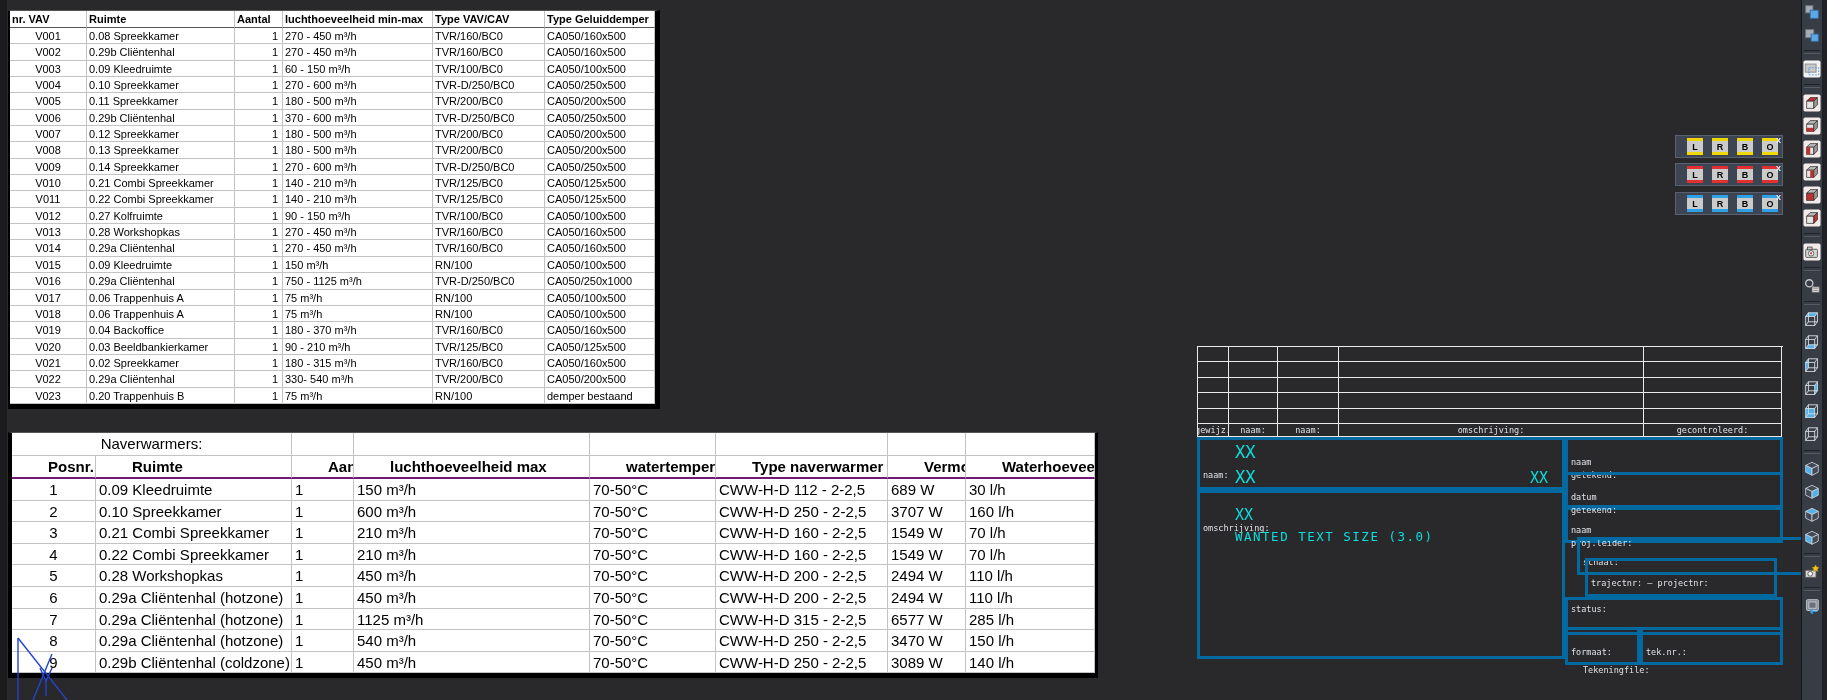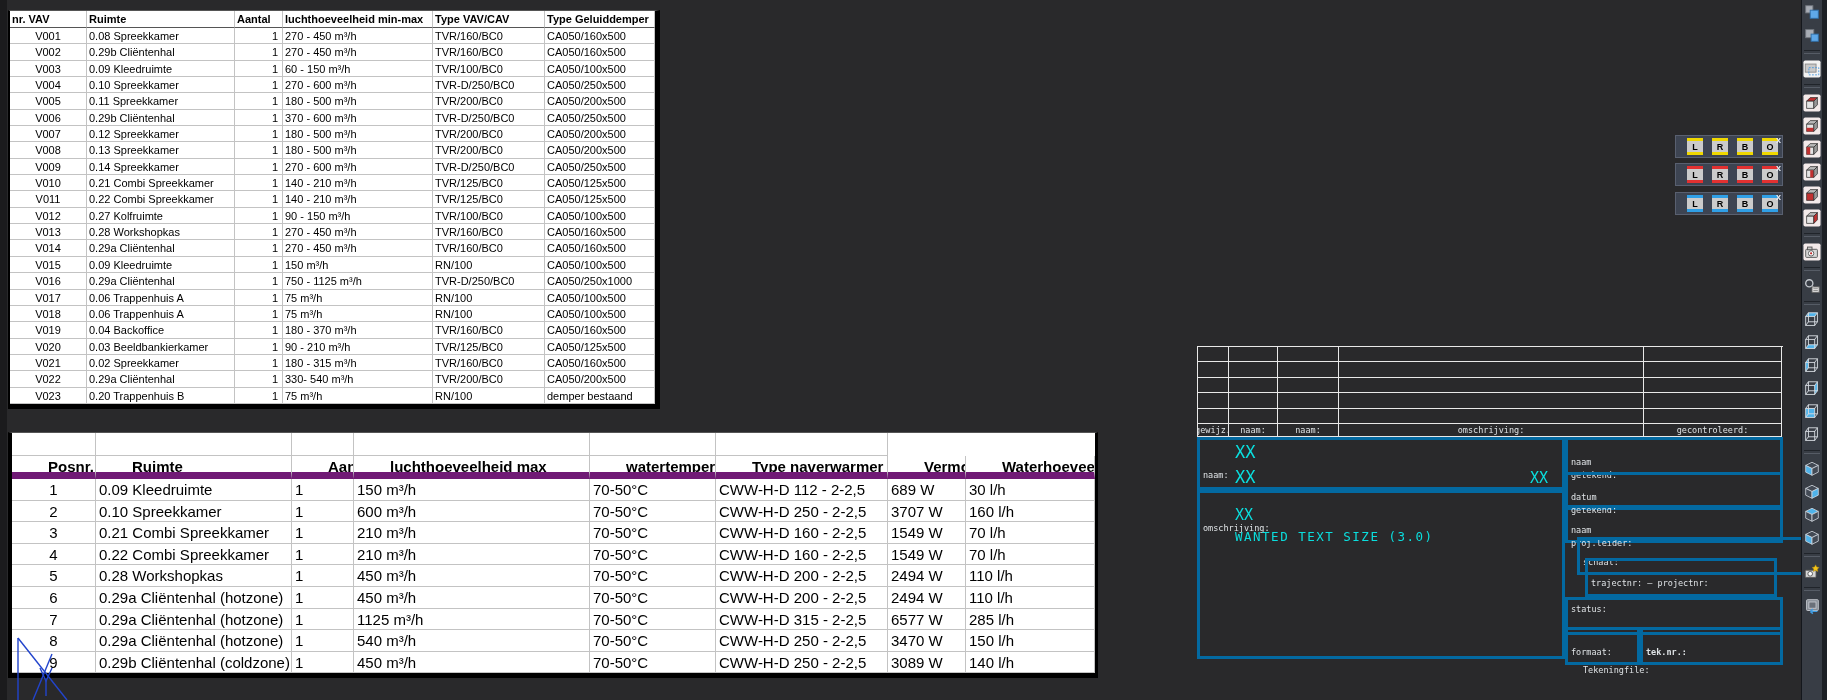--- a/index.html
+++ b/index.html
@@ -23,21 +23,21 @@
   #nav{left:8px;top:432px;border-top:1px solid #555;border-left:4px solid #000;
        border-right:3px solid #000;border-bottom:5px solid #000;}
   .nrow{display:grid;grid-template-columns:84px 196px 62px 236px 126px 172px 78px 129px;height:21.6px;}
   .nrow>div{border-right:1px solid #c3c3c3;border-bottom:1px solid #c3c3c3;overflow:hidden;
             white-space:nowrap;font-size:15px;line-height:21px;padding:0 3px;box-sizing:border-box;}
   .nrow>div:nth-child(1){text-align:center;}
   .ntitle{height:23px;}
   .ntitle>div{font-size:15px;line-height:22px;}
   .ntitle .span2{grid-column:1/3;}
   .nhead{height:23px;}
-  .nhead>div{font-weight:700;line-height:22px;border-bottom:7px solid #701a75;padding-left:36px;}
+  .nhead>div{font-weight:700;line-height:22px;border-bottom:2px solid #701a75;padding-left:36px;}
 
   
   #tblock{position:absolute;left:1197px;top:346px;width:586px;height:313px;
           font-family:"DejaVu Sans Mono",monospace;color:#dfe3e6;font-size:8.5px;}
   #rev{position:absolute;left:0;top:0;width:586px;height:91px;display:grid;
        grid-template-columns:31px 49px 61px 305px 138px;grid-template-rows:repeat(5,15.4px) 1fr;
        border-top:1px solid #e8e8e8;border-left:1px solid #e8e8e8;box-sizing:border-box;}
   #rev>div{border-right:1px solid #e8e8e8;border-bottom:1px solid #e8e8e8;display:flex;
            align-items:center;justify-content:center;overflow:hidden;}
   .tb{position:absolute;border:3px solid #0369a1;box-sizing:border-box;padding:16px 3px;
@@ -262,20 +262,21 @@
         <div>0.20 Trappenhuis B</div>
         <div>1</div>
         <div>75 m³/h</div>
         <div>RN/100</div>
         <div>demper bestaand</div>
       </div>
     </div>
 
   <div id="nav" class="tbl">
       <div class="nrow ntitle">
+        <div class="span2">Naverwarmers:</div>
         <div></div>
         <div></div>
         <div></div>
         <div></div>
         <div></div>
         <div></div>
       </div>
       <div class="nrow nhead">
         <div>Posnr.</div>
         <div>Ruimte</div>
@@ -422,21 +423,21 @@
     <div class="tb" style="left:368px;top:91px;width:218px;height:35px;">naam
 getekend:</div>
     <div class="tb" style="left:368px;top:126px;width:218px;height:33px;">datum
 getekend:</div>
     <div class="tb" style="left:368px;top:159px;width:218px;height:32px;">naam
 proj.leider:</div>
     <div class="tb" style="left:380px;top:191px;width:238px;height:21px;">schaal:</div>
     <div class="tb" style="left:388px;top:212px;width:192px;height:39px;">trajectnr:  –  projectnr:</div>
     <div class="tb bottom" style="left:368px;top:251px;width:218px;height:30px;">status:</div>
     <div class="tb" style="left:368px;top:281px;width:75px;height:32px;">formaat:</div>
-    <div class="tb" style="left:443px;top:281px;width:143px;height:32px;font-weight:bold;">tek.nr.:</div>
+    <div class="tb" style="left:443px;top:281px;width:143px;height:32px;">tek.nr.:</div>
 
     <span class="cy" style="left:38px;top:96px;font-size:17px;">XX</span>
     <span class="cy" style="left:38px;top:121px;font-size:17px;">XX</span>
     <span class="cy" style="left:333px;top:123px;font-size:15px;">XX</span>
     <span class="cy" style="left:38px;top:160px;font-size:15px;">XX</span>
     <span class="cy" style="left:38px;top:183px;font-size:12.5px;letter-spacing:1.5px;">WANTED TEXT SIZE (3.0)</span>
     <span id="tekfile">Tekeningfile:</span>
   </div>
 
   <div class="lrbo" style="top: 135px; --stripe: #f0d800;">

